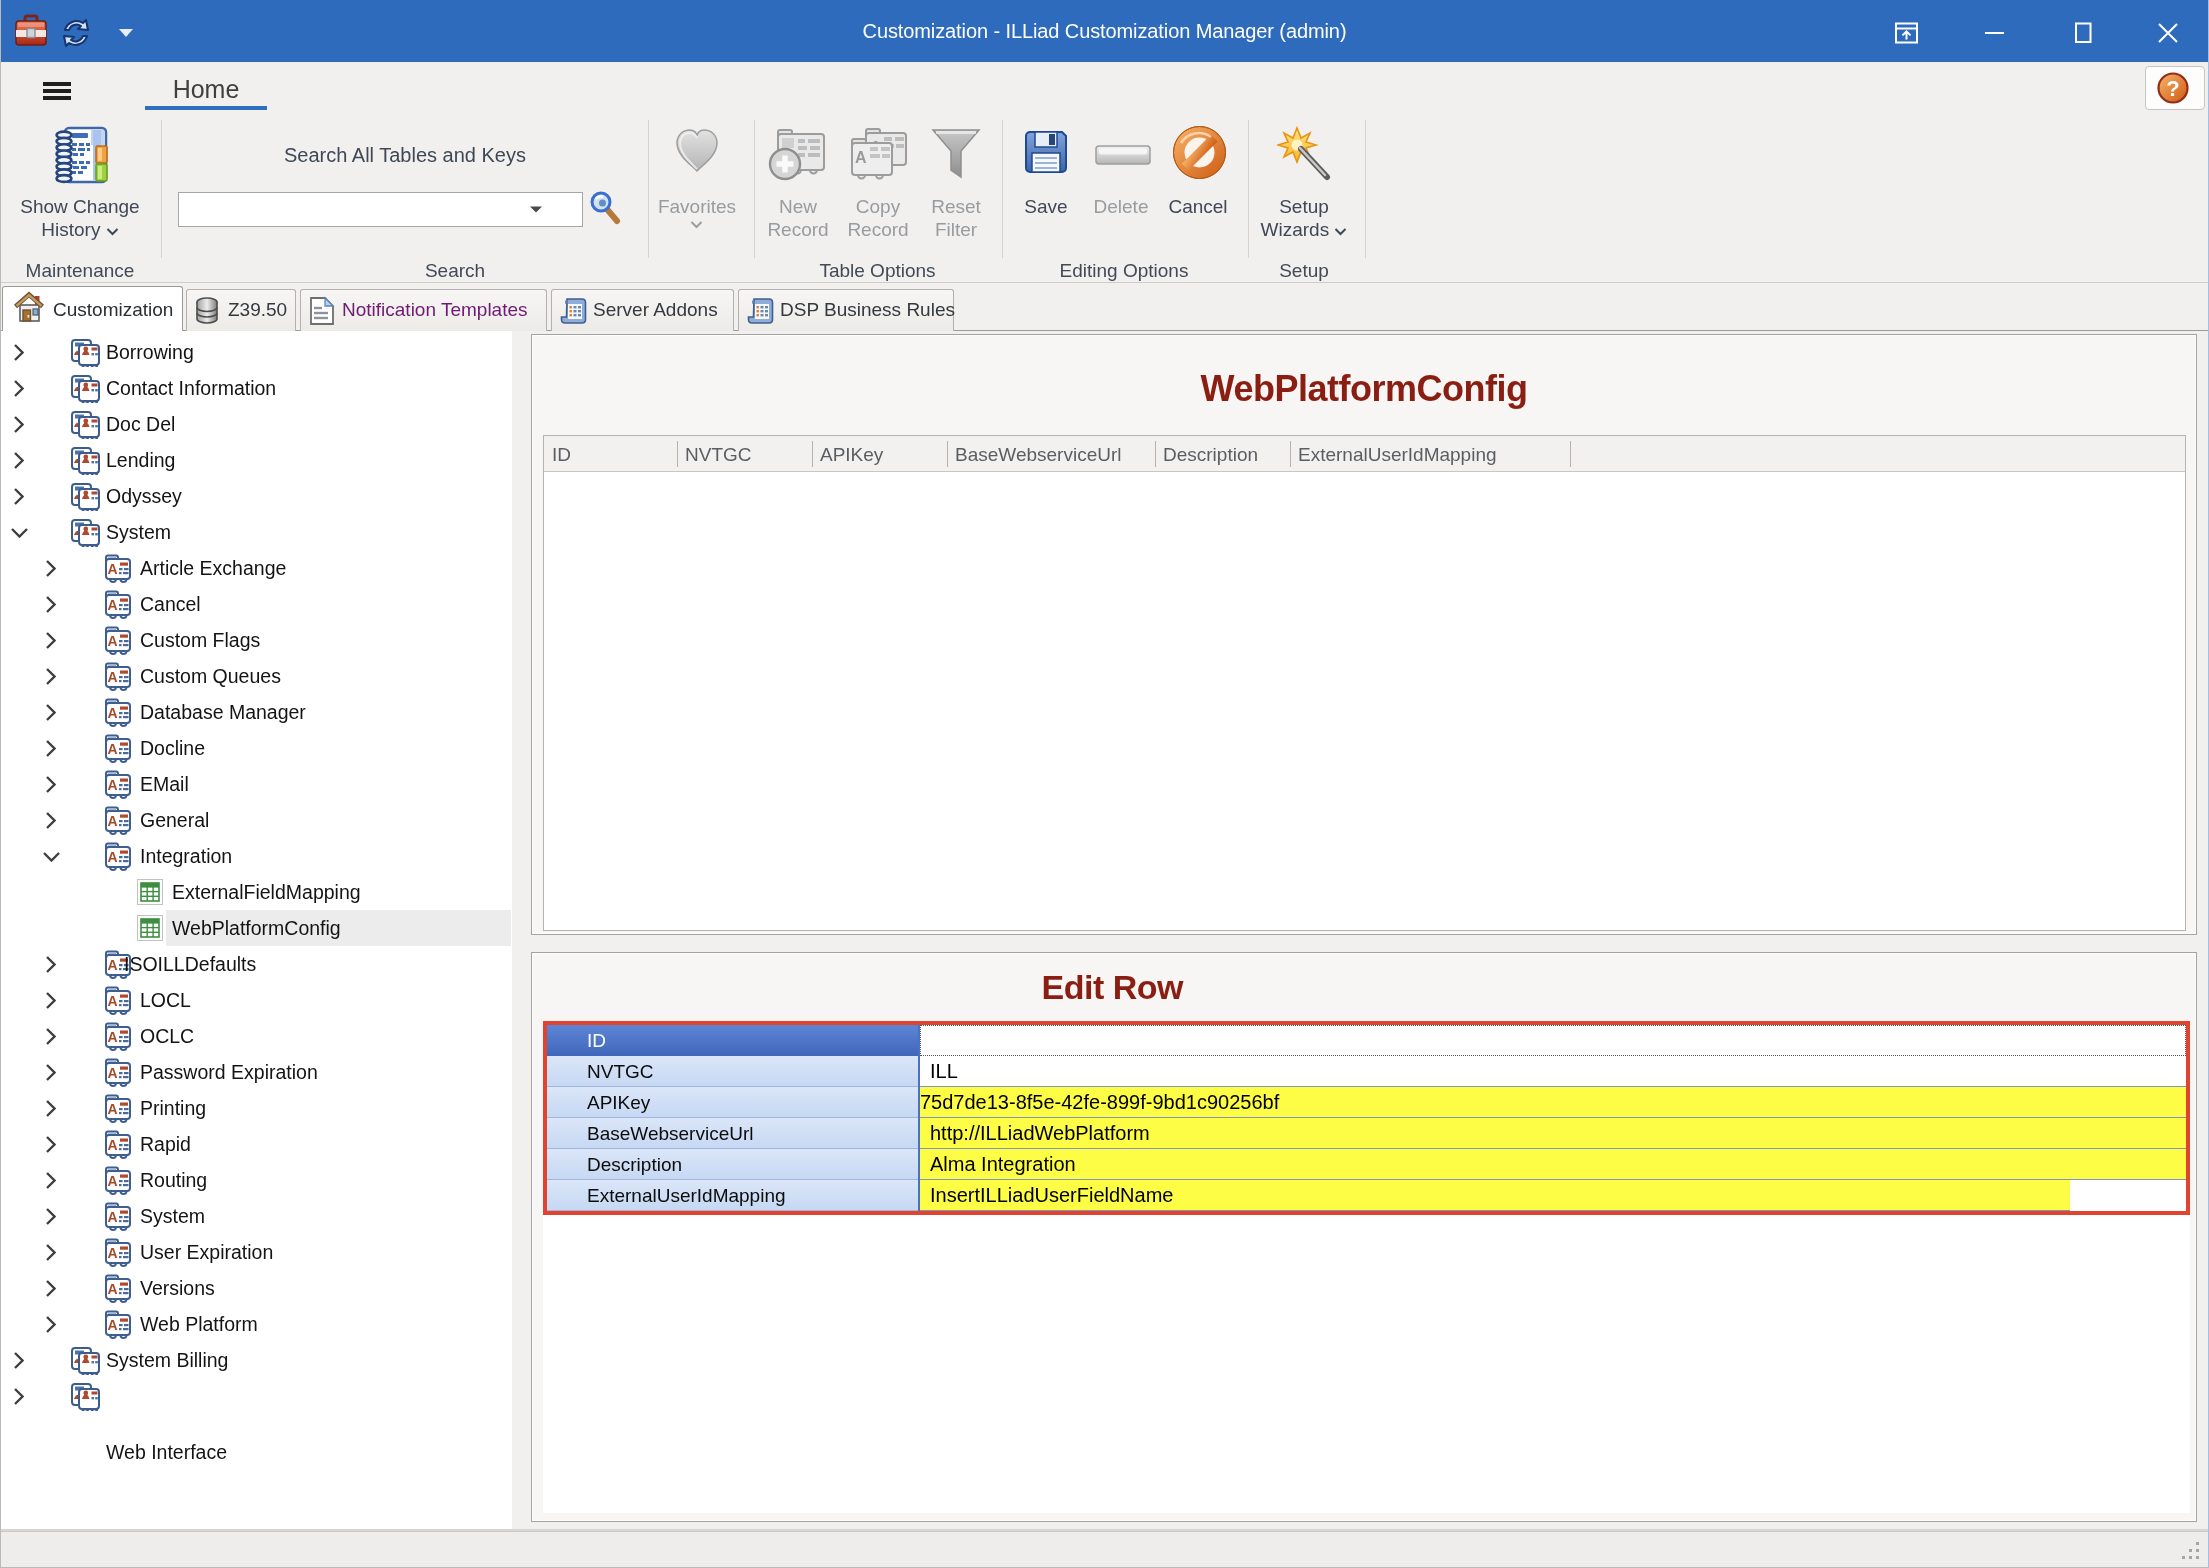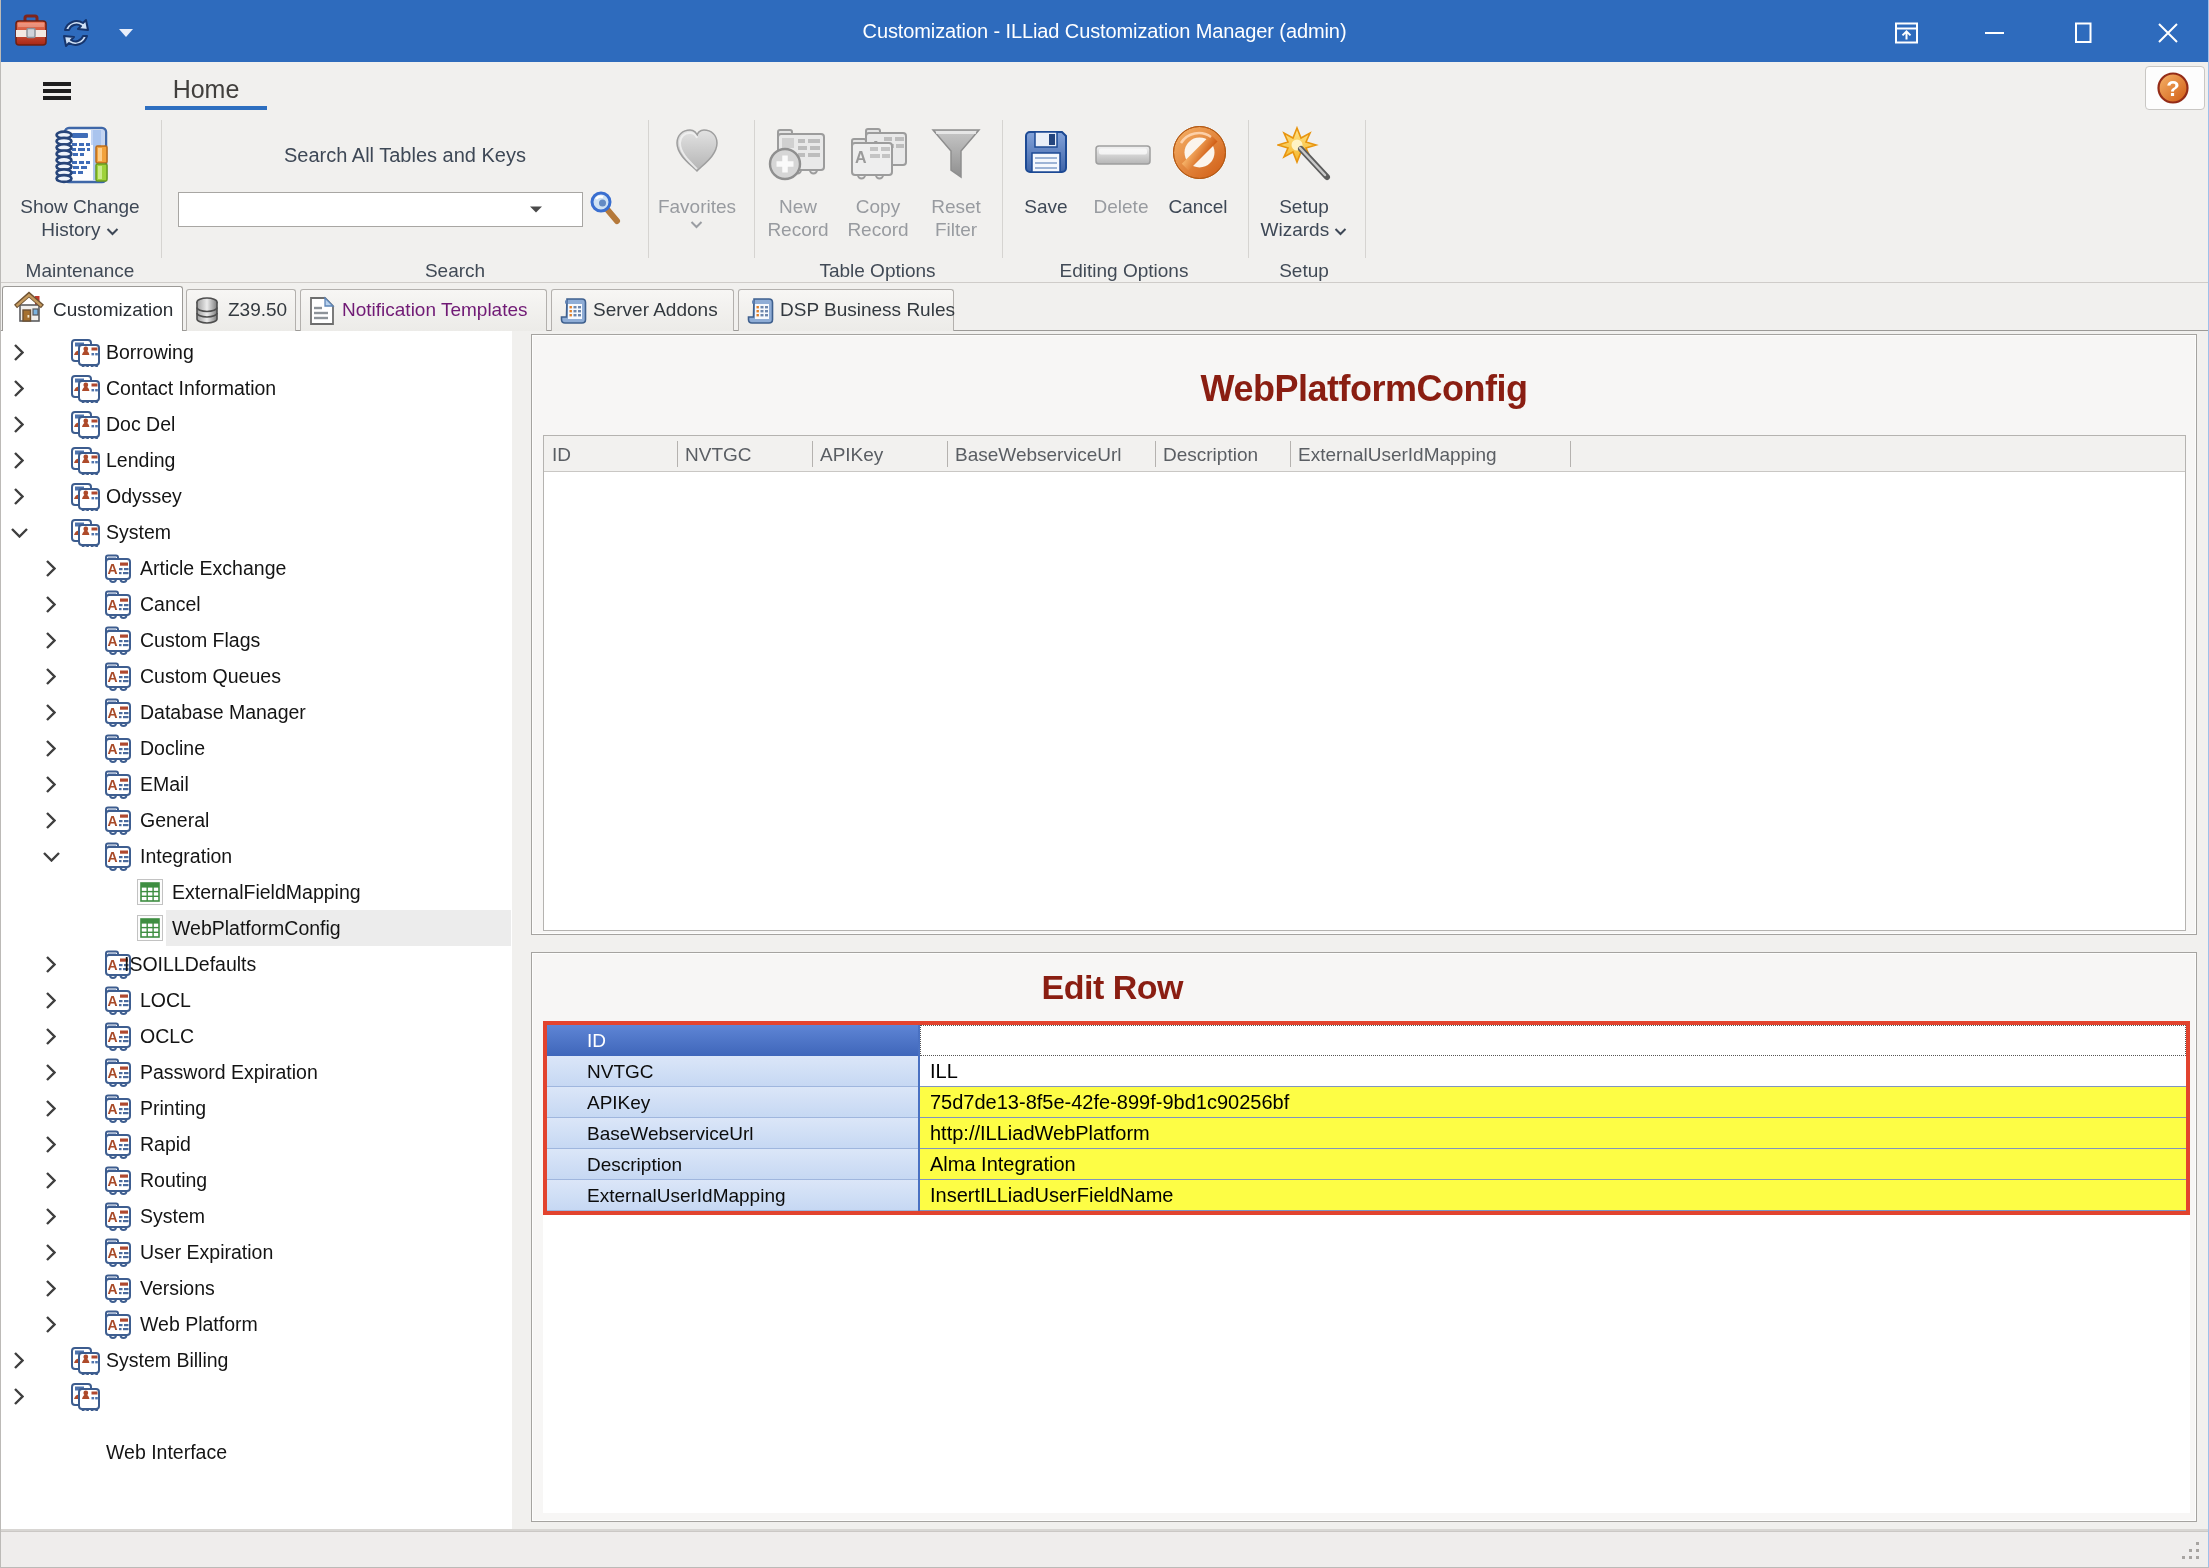--- a/index.html
+++ b/index.html
@@ -385,27 +385,27 @@
 <div class="abs" style="left:1570px;top:441px;width:1px;height:26px;background:#b5b2af"></div>
 <div class="abs" style="left:531px;top:952px;width:1666px;height:570px;background:#f7f6f5;border:1px solid #a5a3a0;box-shadow:inset 0 0 0 1px #fdfdfc"></div>
 <div class="abs red-title" style="left:943px;top:968px;width:240px;text-align:right;font-size:34px;letter-spacing:-0.5px">Edit Row</div>
 <div class="abs" style="left:543px;top:1021px;width:1647px;height:492px;background:#fff"></div>
 <div class="abs" style="left:543px;top:1021px;width:1647px;height:194px;border:4px solid #e2432e;background:#fff"></div>
 <div class="abs" style="left:547px;top:1025px;width:371px;height:31px;background:linear-gradient(#5e85d5,#3f66ba);color:#fff;font-size:19px;line-height:31px;padding-left:40px">ID</div>
 <div class="abs" style="left:920px;top:1025px;width:1266px;height:31px;background:#fff;border:1px dotted #555;color:#000;font-size:20px;line-height:30px;padding-left:10px;white-space:nowrap"></div>
 <div class="abs" style="left:547px;top:1056px;width:371px;height:31px;background:linear-gradient(#dbe6f8,#c6d8f3);border-bottom:1px solid #9fb6de;color:#0c0c0c;font-size:19px;line-height:31px;padding-left:40px">NVTGC</div>
 <div class="abs" style="left:920px;top:1056px;width:1266px;height:31px;background:#fff;border-bottom:1px solid #8194be;color:#000;font-size:20px;line-height:30px;padding-left:10px;white-space:nowrap">ILL</div>
 <div class="abs" style="left:547px;top:1087px;width:371px;height:31px;background:linear-gradient(#dbe6f8,#c6d8f3);border-bottom:1px solid #9fb6de;color:#0c0c0c;font-size:19px;line-height:31px;padding-left:40px">APIKey</div>
-<div class="abs" style="left:920px;top:1087px;width:1266px;height:31px;background:#fdfd45;border-bottom:1px solid #8194be;color:#000;font-size:20px;line-height:30px;padding-left:10px;white-space:nowrap">75d7de13-8f5e-42fe-899f-9bd1c90256bf</div>
+<div class="abs" style="left:920px;top:1087px;width:1266px;height:31px;background:#fdfd45;border-bottom:1px solid #8194be;color:#000;font-size:20px;line-height:30px;white-space:nowrap">75d7de13-8f5e-42fe-899f-9bd1c90256bf</div>
 <div class="abs" style="left:547px;top:1118px;width:371px;height:31px;background:linear-gradient(#dbe6f8,#c6d8f3);border-bottom:1px solid #9fb6de;color:#0c0c0c;font-size:19px;line-height:31px;padding-left:40px">BaseWebserviceUrl</div>
 <div class="abs" style="left:920px;top:1118px;width:1266px;height:31px;background:#fdfd45;border-bottom:1px solid #8194be;color:#000;font-size:20px;line-height:30px;padding-left:10px;white-space:nowrap">http://ILLiadWebPlatform</div>
 <div class="abs" style="left:547px;top:1149px;width:371px;height:31px;background:linear-gradient(#dbe6f8,#c6d8f3);border-bottom:1px solid #9fb6de;color:#0c0c0c;font-size:19px;line-height:31px;padding-left:40px">Description</div>
 <div class="abs" style="left:920px;top:1149px;width:1266px;height:31px;background:#fdfd45;border-bottom:1px solid #8194be;color:#000;font-size:20px;line-height:30px;padding-left:10px;white-space:nowrap">Alma Integration</div>
 <div class="abs" style="left:547px;top:1180px;width:371px;height:31px;background:linear-gradient(#dbe6f8,#c6d8f3);border-bottom:1px solid #9fb6de;color:#0c0c0c;font-size:19px;line-height:31px;padding-left:40px">ExternalUserIdMapping</div>
-<div class="abs" style="left:920px;top:1180px;width:1266px;height:31px;background:#fdfd45;border-bottom:1px solid #8194be;color:#000;font-size:20px;line-height:30px;padding-left:10px;white-space:nowrap">InsertILLiadUserFieldName</div>
+<div class="abs" style="left:920px;top:1180px;width:1150px;height:31px;background:#fdfd45;border-bottom:1px solid #8194be;color:#000;font-size:20px;line-height:30px;padding-left:10px;white-space:nowrap">InsertILLiadUserFieldName</div>
 <div class="abs" style="left:918px;top:1025px;width:2px;height:186px;background:#4a71c2"></div>
 <svg class="abs" style="left:14px;top:344px" width="10" height="17" viewBox="0 0 10 17">
     <polyline points="1,1 8.5,8.5 1,16" fill="none" stroke="#3f3f3f" stroke-width="2.4"></polyline>
   </svg>
 <svg class="abs" style="left:70px;top:337px" width="30" height="30" viewBox="0 0 30 30">
     <use href="#cards"></use>
   </svg>
 <div class="abs treetxt" style="left:106px;top:334px">Borrowing</div>
 <svg class="abs" style="left:14px;top:380px" width="10" height="17" viewBox="0 0 10 17">
     <polyline points="1,1 8.5,8.5 1,16" fill="none" stroke="#3f3f3f" stroke-width="2.4"></polyline>

